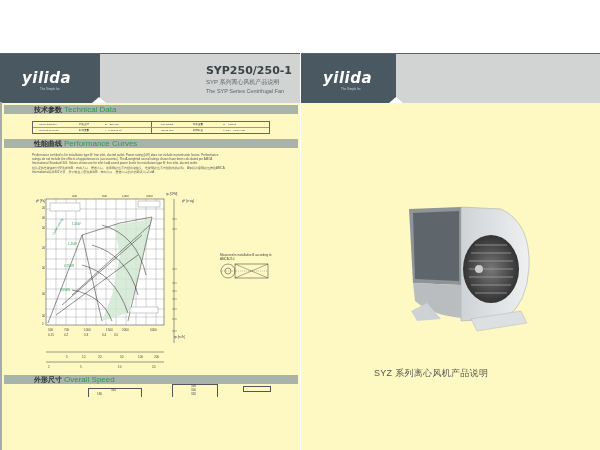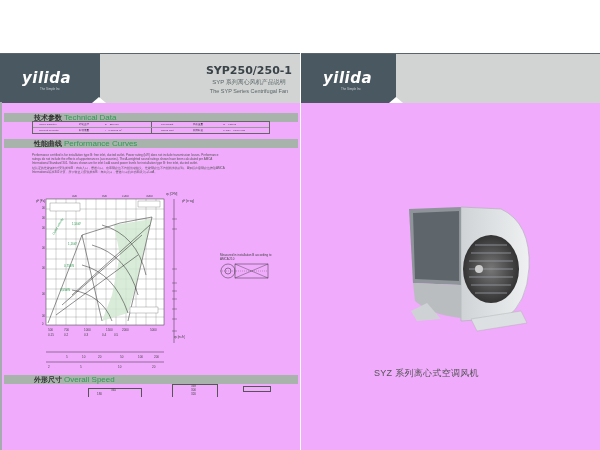--- a/index.html
+++ b/index.html
@@ -1,25 +1,25 @@
 <!DOCTYPE html>
 <html><head>
 <meta charset="utf-8">
 <style>
   html, body { margin:0; padding:0; }
   body { width:600px; height:450px; background:#ffffff; position:relative; overflow:hidden; font-family:"Liberation Sans", sans-serif; }
-  .page { position:absolute; top:53px; height:397px; background:#f0abfc; overflow:hidden; }
+  .page { position:absolute; top:53px; height:397px; background:#fef9c3; overflow:hidden; }
   .page.left { left:0; width:300px; }
   .page.right { left:301px; width:299px; }
   .hdr { position:absolute; left:0; right:0; top:0; height:49px; background:#d1d4d2; border-top:1px solid #5a656b; }
   .hdr .dark { position:absolute; left:0; top:0; bottom:0; background:#4a5861; }
   .hdr .notch { position:absolute; bottom:0; width:0; height:0; border-left:7px solid transparent; border-right:7px solid transparent; border-bottom:6px solid #ffffff; }
   .logo { position:absolute; color:#fff; font-weight:bold; font-style:italic; font-size:15px; letter-spacing:0.5px; font-family:"DejaVu Sans", sans-serif; }
   .logo-sub { position:absolute; color:#c8cfd3; font-size:3px; }
-  .htitle { position:absolute; right:8px; top:10px; text-align:center; }
+  .htitle { position:absolute; right:8px; top:10px; text-align:left; }
   .htitle .t1 { font-size:11px; font-weight:bold; color:#3a4348; font-family:"DejaVu Sans", sans-serif; }
   .htitle .t2 { font-size:6px; color:#5b6469; margin-top:1px; }
   .htitle .t3 { font-size:5.5px; color:#5b6469; margin-top:1px; }
   .lborder { position:absolute; left:0; top:49px; width:2px; bottom:0; background:#a5abae; }
   .secbar { position:absolute; left:4px; right:2px; height:9px; background:#a7b3ab; }
   .secbar .cn { position:absolute; left:30px; top:0; font-size:7px; line-height:9px; color:#333; font-weight:bold; }
   .secbar .en { position:absolute; left:60px; top:0; font-size:8px; line-height:9px; color:#2f9a52; }
   .tech { position:absolute; left:32px; top:68px; width:236px; height:11px; border:1px solid #666; font-size:2.5px; color:#444; }
   .tech .row { position:absolute; left:0; right:0; height:5px; }
   .tech .c { position:absolute; top:1px; white-space:nowrap; }
@@ -44,21 +44,21 @@
     <div class="logo" style="left:22px;top:15px;">yilida</div>
     <div class="logo-sub" style="left:40px;top:33px;">The Simple Inc</div>
     <div class="htitle">
       <div class="t1">SYP250/250-1</div>
       <div class="t2">SYP 系列离心风机产品说明</div>
       <div class="t3">The SYP Series Centrifugal Fan</div>
     </div>
   </div>
   <div class="lborder"></div>
 
-  <div class="secbar" style="top:60px;padding-left:40px;">
+  <div class="secbar" style="top:52px;padding-left:40px;">
     <span class="cn">技术参数</span>
     <span class="en">Technical Data</span>
   </div>
 
   <div class="tech">
     <div class="mid"></div>
     <div class="hl"></div>
     <div class="row" style="top:0;">
       <span class="c" style="left:6px;">Wheel diameter</span>
       <span class="c" style="left:46px;">叶轮直径</span>
@@ -260,14 +260,14 @@
       <line x1="80" y1="92" x2="120" y2="92"></line>
         <line x1="84" y1="100" x2="116" y2="100"></line>
       <line x1="84" y1="52" x2="116" y2="52"></line>
     </g>
     <circle cx="88" cy="76" r="4" fill="#ccc"></circle>
     <path d="M22 90 L70 92 L70 125 Q40 122 24 108 Z" fill="#b9bdc0"></path>
     <path d="M20 118 L36 110 L50 126 L26 128 Z" fill="#cfd2d4"></path>
     <path d="M80 126 L130 118 L136 130 L86 138 Z" fill="#dde0e2" stroke="#aaa" stroke-width="0.4"></path>
   </svg>
 
-  <div class="caption">SYZ 系列离心式空调风机</div>
+  <div class="caption">SYZ 系列离心风机产品说明</div>
 </div>
 
 </body></html>

